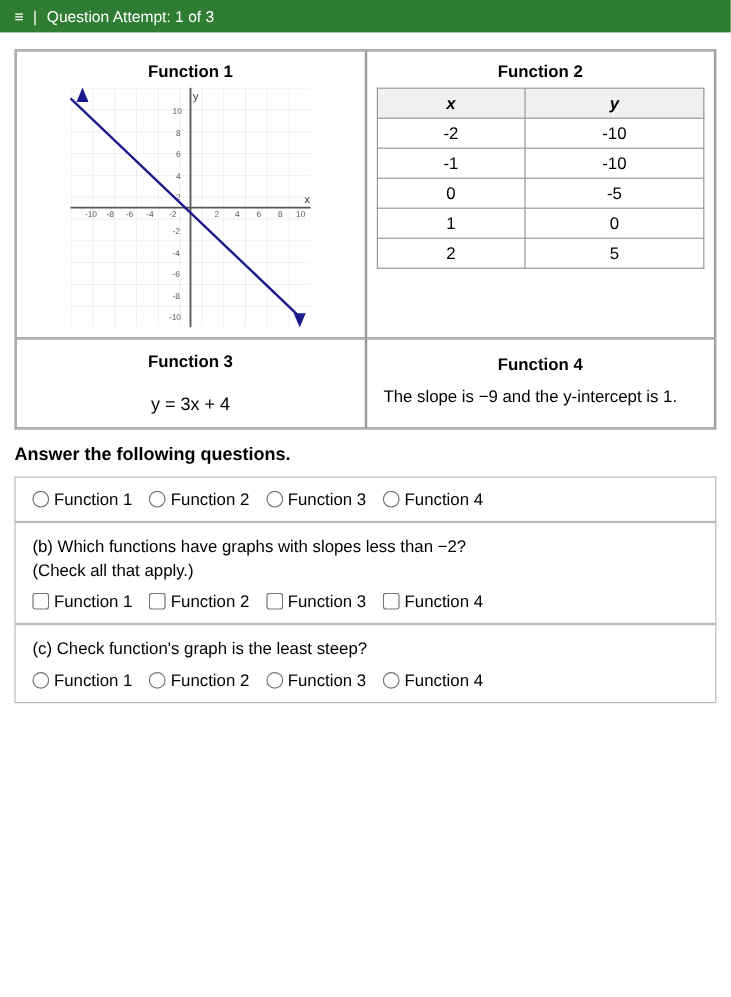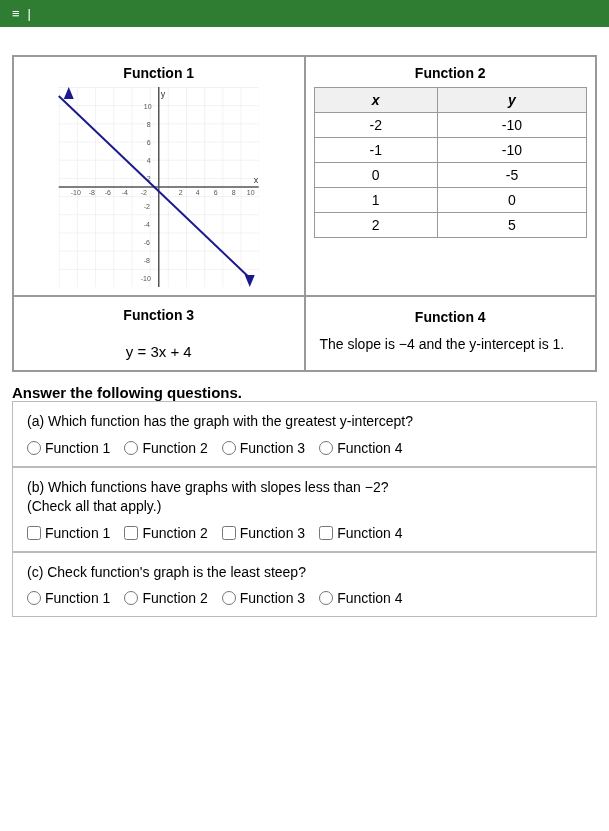--- a/index.html
+++ b/index.html
@@ -13,21 +13,21 @@
     .header {
       background: #2e7d32;
       color: white;
       padding: 6px 12px;
       font-size: 13px;
       display: flex;
       align-items: center;
       gap: 8px;
     }
     .content {
-      padding: 28px 12px;
+      padding: 14px 12px;
     }
     .functions-grid {
       display: grid;
       grid-template-columns: 1fr 1fr;
       border: 1px solid #999;
       margin-bottom: 12px;
     }
     .function-cell {
       border: 1px solid #999;
       padding: 8px;
@@ -78,20 +78,21 @@
       margin-top: 20px;
     }
     .func4-content {
       font-size: 14px;
       line-height: 1.5;
     }
     
     .questions-label {
       font-size: 15px;
       font-weight: bold;
+      margin-bottom: 10px;
     }
     .question-box {
       border: 1px solid #bbb;
       padding: 10px 14px;
       margin-bottom: 0;
     }
     .question-text {
       font-size: 14px;
       margin-bottom: 8px;
       line-height: 1.4;
@@ -113,20 +114,21 @@
       height: 14px;
       cursor: pointer;
     }
   </style>
 </head>
 <body>
 
 <div class="header">
   <span>≡</span>
   <span>|</span>
+  <span>Question Attempt: 1 of 3</span>
 </div>
 
 <div class="content">
 
   <div class="functions-grid">
 
     <div class="function-cell">
       <div class="function-title">Function 1</div>
       <div class="graph-container">
         <svg viewBox="0 0 200 200" xmlns="http://www.w3.org/2000/svg">
@@ -213,29 +215,28 @@
     <div class="function-cell func3-cell">
       <div class="func3-content">
         <div class="function-title">Function 3</div>
         <div class="func3-equation">y = 3x + 4</div>
       </div>
     </div>
 
     <div class="function-cell func4-cell">
       <div class="func4-content">
         <div class="function-title">Function 4</div>
-        <div>The slope is −4 and the y-intercept is 1.</div>
+        <div>The slope is −9 and the y-intercept is 1.</div>
       </div>
     </div>
   </div>
 
   <div class="questions-label">Answer the following questions.</div>
 
   <div class="question-box">
-    <div class="question-text">(a) Which function has the graph with the greatest y-intercept?</div>
     <div class="radio-group">
       <label class="radio-option">
         <input type="radio" name="qa" style="">
         <span>Function 1</span>
       </label>
       <label class="radio-option">
         <input type="radio" name="qa" style="">
         <span>Function 2</span>
       </label>
       <label class="radio-option">

